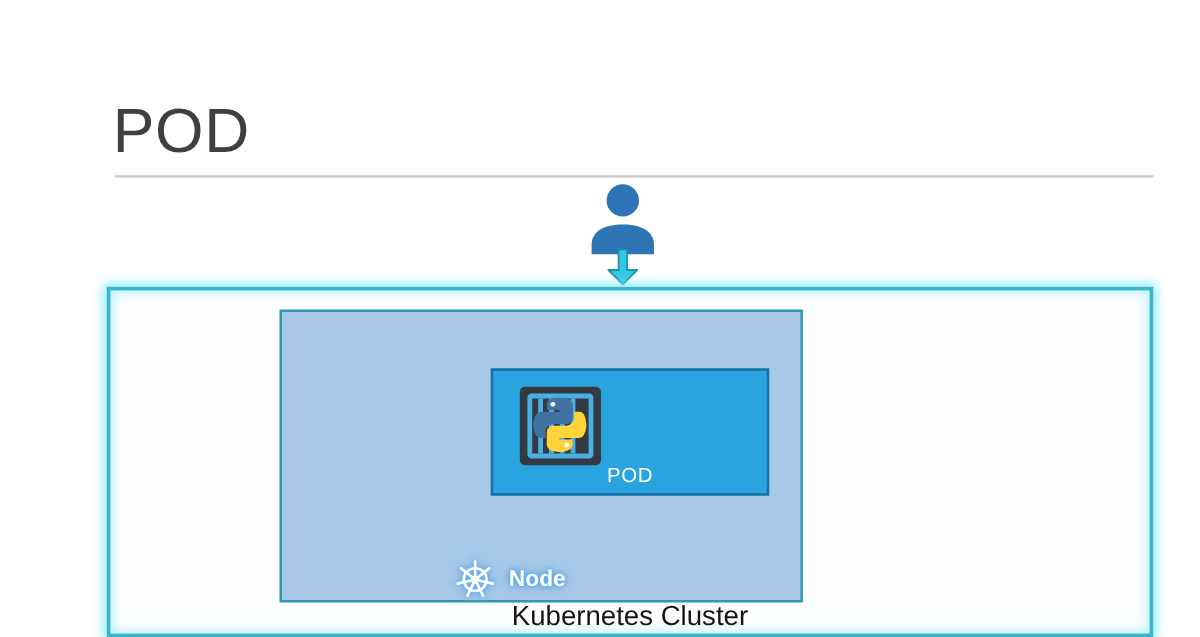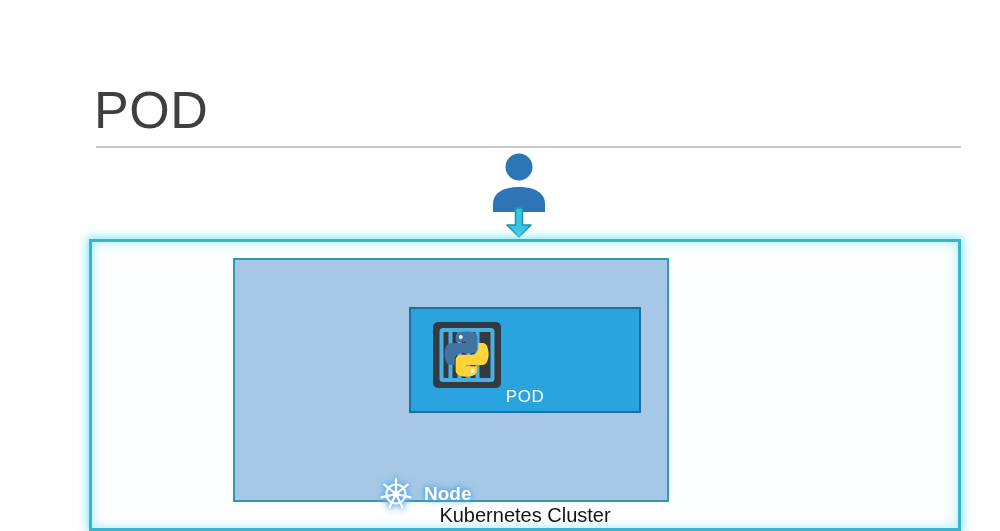--- a/index.html
+++ b/index.html
@@ -24,30 +24,30 @@
   .arrow-svg{position:absolute;left:505px;top:207px;}
 
   
   .cluster-box{
     position:absolute;left:89px;top:239px;width:872px;height:292px;
     box-sizing:border-box;border:3px solid #38b4cd;background:#fdfeff;
     box-shadow:0 0 9px 2px rgba(126,232,248,.95), inset 0 0 9px 2px rgba(126,232,248,.55);
   }
   .cluster-label{
     position:absolute;left:0;right:0;bottom:1px;text-align:center;
-    font-size:20px;color:#151515;
+    font-size:23px;color:#151515;
   }
 
   
   .node-box{
     position:absolute;left:141px;top:16px;width:436px;height:244px;
     box-sizing:border-box;background:#a6c8e6;border:2px solid #2e9aae;
   }
   .node-label-row{
-    position:absolute;left:142px;top:205px;display:flex;align-items:center;gap:9px;margin-top:11px;
+    position:absolute;left:142px;top:205px;display:flex;align-items:center;gap:9px;
   }
   .helm-svg{filter:drop-shadow(0 0 2px #66aeee) drop-shadow(0 0 3px #66aeee);}
   .node-label{
     font-size:19px;font-weight:bold;color:#ffffff;
     text-shadow:0 0 3px #58a6e8,0 0 5px #58a6e8,0 0 8px #58a6e8;
   }
 
   
   .pod-box{
     position:absolute;left:174px;top:47px;width:232px;height:106px;

